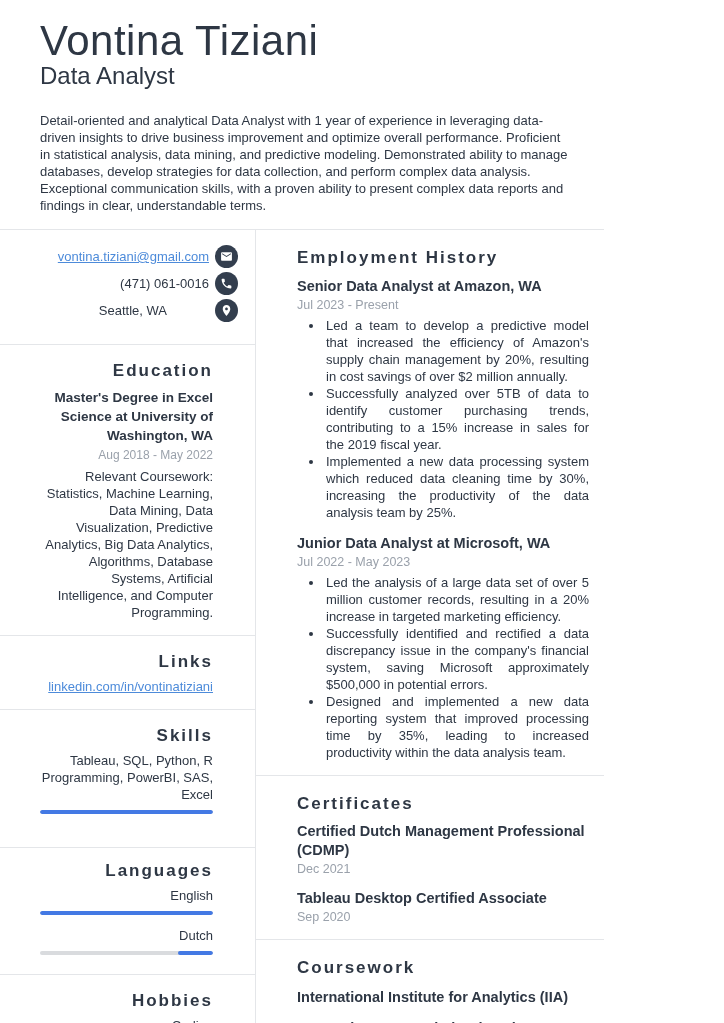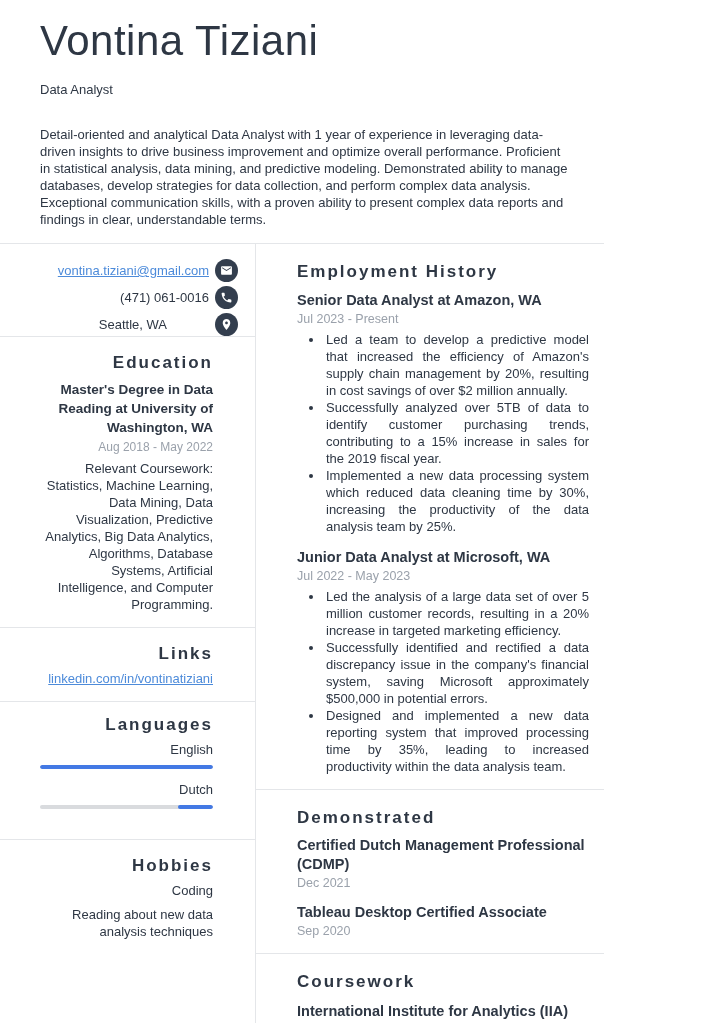--- a/index.html
+++ b/index.html
@@ -24,22 +24,21 @@
     border-bottom: 1px solid var(--divider, #e4e6e9);
   }
   .name {
     font-size: 42px;
     font-weight: 400;
     letter-spacing: 0.5px;
     line-height: 46px;
     color: var(--text, #2e3744);
   }
   .job-title {
-    margin-top: 14px;
-    font-size: 13px;
+    font-size: 24px;
     line-height: 24px;
     font-weight: 400;
   }
   .summary {
     margin-top: 24px;
     font-size: 13px;
     line-height: 17px;
     max-width: 660px;
   }
 
@@ -52,21 +51,21 @@
     text-align: right;
     font-size: 13px;
   }
   .main { flex: 1; min-width: 0; }
 
   .side-section {
     padding: 15px 42px 14px 40px;
     border-bottom: 1px solid var(--divider, #e4e6e9);
   }
   .side-section.no-border { border-bottom: none; }
-  .side-section.contact { padding-right: 17px; padding-bottom: 0; }
+  .side-section.contact { padding-right: 17px; padding-bottom: 22px; }
 
   .side-heading, .main-heading {
     font-size: 17px;
     font-weight: 700;
     letter-spacing: 2px;
     line-height: 22px;
     color: var(--text, #2e3744);
   }
 
   
@@ -118,21 +117,21 @@
   }
   .bar-fill {
     height: 100%;
     border-radius: 2px;
     background: var(--accent-bar, #4379e4);
   }
   .skills-sec { padding-bottom: 33px; }
   .lang-item { margin-top: 5px; font-size: 13px; line-height: 17px; }
   .lang-item + .bar { margin-top: 7px; }
   .lang-block + .lang-block { margin-top: 12px; }
-  .langs-sec { padding-top: 12px; padding-bottom: 30px; }
+  .langs-sec { padding-top: 12px; padding-bottom: 19px; }
 
   .hobby-item { margin-top: 5px; font-size: 13px; line-height: 17px; }
   .hobby-item.multi { margin-top: 7px; }
 
   
   .main-section {
     padding: 17px 15px 14px 41px;
     border-bottom: 1px solid var(--divider, #e4e6e9);
   }
   .main-section.no-border { border-bottom: none; }
@@ -197,32 +196,39 @@
           <span class="icon-circle">
             <svg viewBox="0 0 24 24">
                 <path d="M12 2C8.13 2 5 5.13 5 9c0 5.25 7 13 7 13s7-7.75 7-13c0-3.87-3.13-7-7-7zm0 9.5c-1.38 0-2.5-1.12-2.5-2.5s1.12-2.5 2.5-2.5 2.5 1.12 2.5 2.5-1.12 2.5-2.5 2.5z"></path>
               </svg>
           </span>
         </div>
       </div>
 
       <div class="side-section">
         <div class="side-heading">Education</div>
-        <div class="edu-degree">Master's Degree in Data Reading at University of Washington, WA</div>
+        <div class="edu-degree">Master's Degree in Excel Science at University of Washington, WA</div>
         <div class="side-date muted">Aug 2018 - May 2022</div>
         <div class="side-desc">Relevant Coursework: Statistics, Machine Learning, Data Mining, Data Visualization, Predictive Analytics, Big Data Analytics, Algorithms, Database Systems, Artificial Intelligence, and Computer Programming.</div>
       </div>
 
       <div class="side-section">
         <div class="side-heading">Links</div>
         <div class="side-link-item">
           <a class="link">linkedin.com/in/vontinatiziani</a>
         </div>
       </div>
 
+      <div class="side-section skills-sec">
+        <div class="side-heading">Skills</div>
+        <div class="skill-text">Tableau, SQL, Python, R Programming, PowerBI, SAS, Excel</div>
+        <div class="bar">
+          <div class="bar-fill" style="width: 100%;"></div>
+        </div>
+      </div>
 
       <div class="side-section langs-sec">
         <div class="side-heading">Languages</div>
         <div class="lang-block">
           <div class="lang-item">English</div>
           <div class="bar">
             <div class="bar-fill" style="width: 100%;"></div>
           </div>
         </div>
         <div class="lang-block">
@@ -261,21 +267,21 @@
           <div class="job-date muted">Jul 2022 - May 2023</div>
           <ul>
             <li>Led the analysis of a large data set of over 5 million customer records, resulting in a 20% increase in targeted marketing efficiency.</li>
             <li>Successfully identified and rectified a data discrepancy issue in the company's financial system, saving Microsoft approximately $500,000 in potential errors.</li>
             <li>Designed and implemented a new data reporting system that improved processing time by 35%, leading to increased productivity within the data analysis team.</li>
           </ul>
         </div>
       </div>
 
       <div class="main-section">
-        <div class="main-heading">Demonstrated</div>
+        <div class="main-heading">Certificates</div>
         <div class="cert-item">
           <div class="item-title">Certified Dutch Management Professional (CDMP)</div>
           <div class="item-date muted">Dec 2021</div>
         </div>
         <div class="cert-item">
           <div class="item-title">Tableau Desktop Certified Associate</div>
           <div class="item-date muted">Sep 2020</div>
         </div>
       </div>
 

